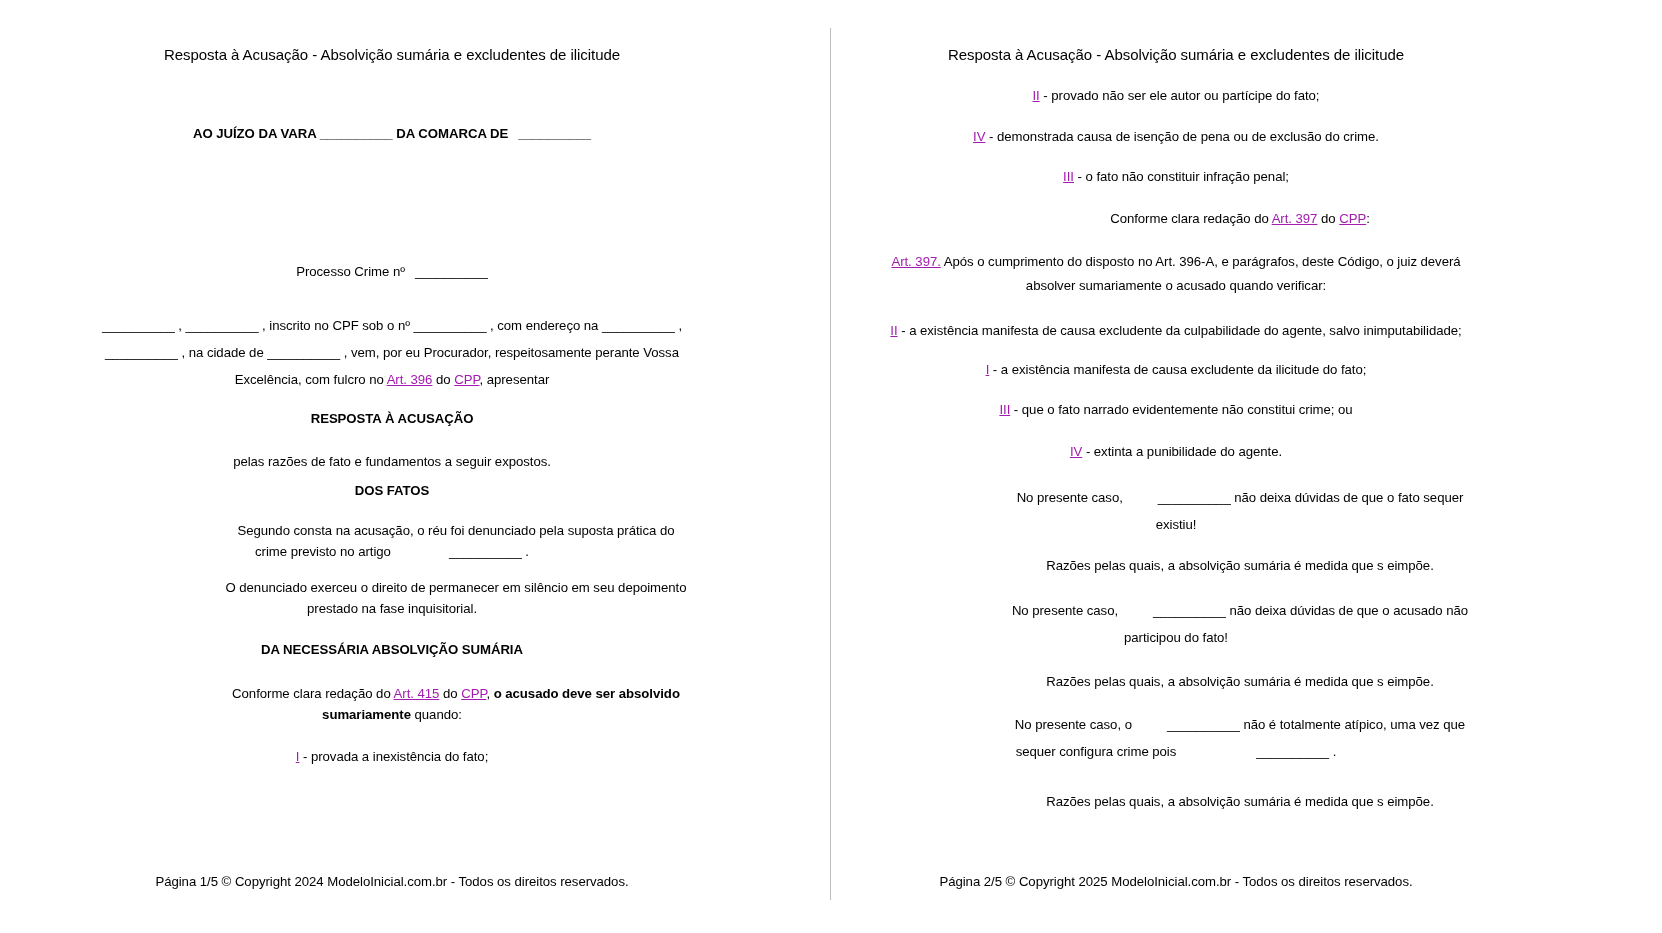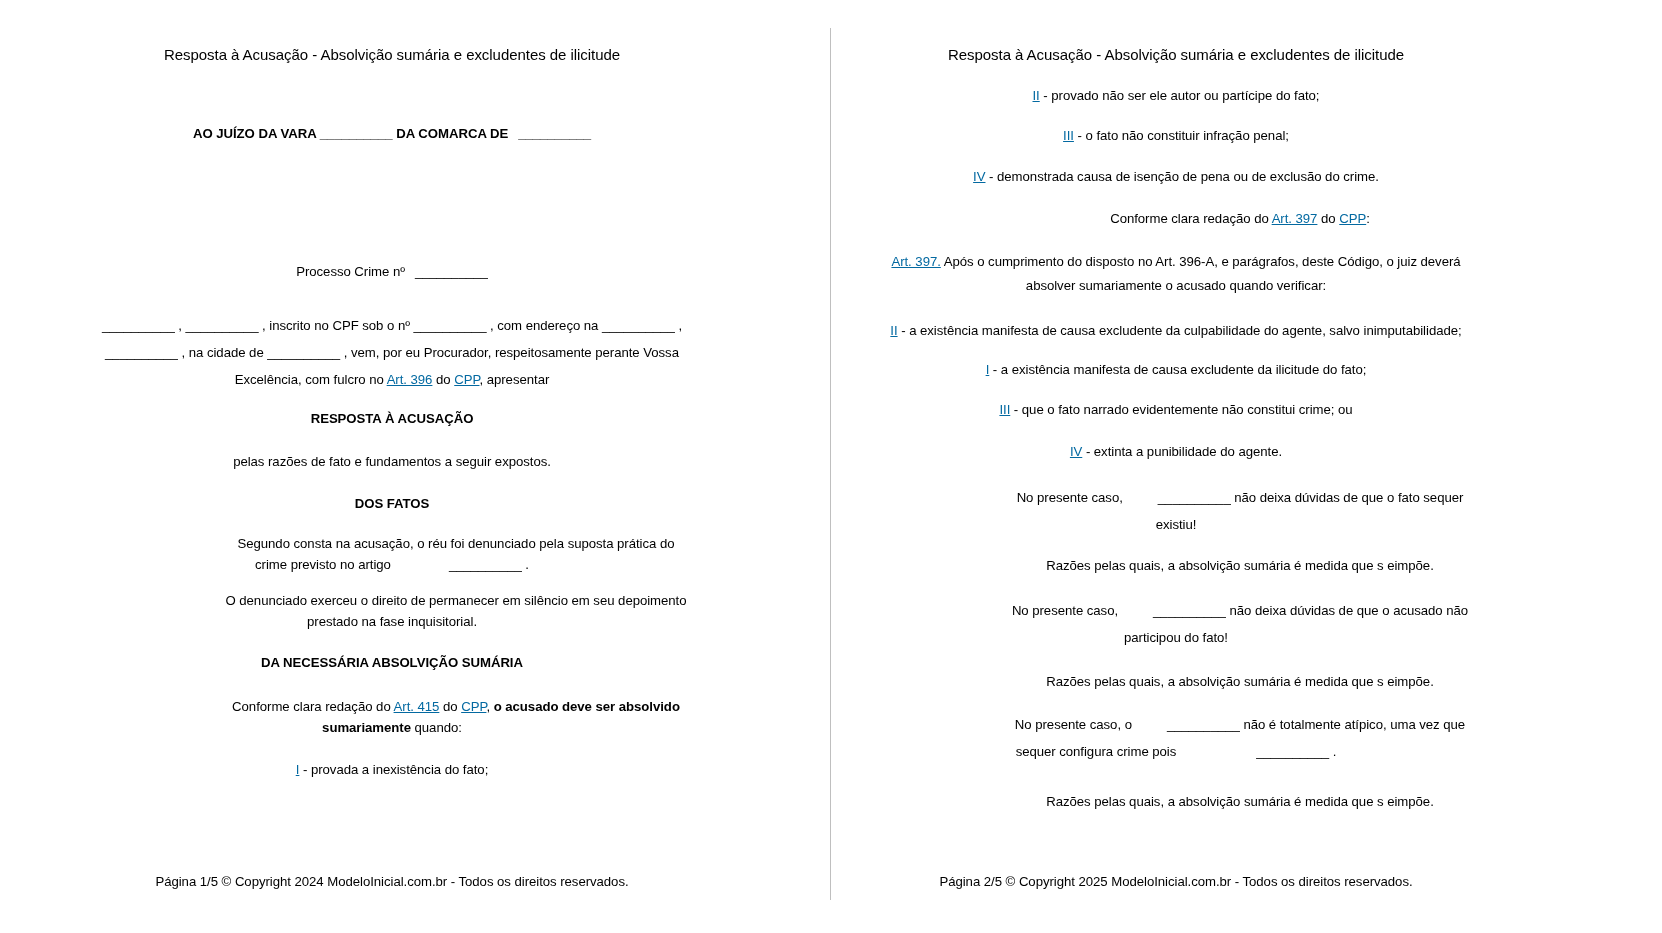--- a/index.html
+++ b/index.html
@@ -40,21 +40,21 @@
   }
   .b   { font-weight: bold; }
   .jst { text-align: justify; }
   .ind { text-indent: 128px; }
   .bq  { margin-left: 118px; }
   .ctr { text-align: center; }
   .lh27 { line-height: 27px !important; }
   .lh24 { line-height: 24px !important; }
   .lh23 { line-height: 23px !important; }
   .link {
-    color: #0369a1;
+    color: #a21caf;
     text-decoration: underline;
     cursor: pointer;
   }
   .gap-sm { margin-left: 10px; }
   .gap-md { margin-left: 58px; }
   .gap-np { margin-left: 35px; }
   .gap-lg { margin-left: 80px; }
   .footer {
     position: absolute;
     top: 871px;
@@ -78,44 +78,44 @@
     <p class="b" style="margin-top:58px"><span>AO JUÍZO DA VARA __________ DA COMARCA DE</span><span class="gap-sm">__________</span></p>
 
     <p style="margin-top:117px"><span>Processo Crime nº</span><span class="gap-sm">__________</span></p>
 
     <p class="bq jst lh27" style="margin-top:30px"><span>__________ , __________ , inscrito no CPF sob o nº __________ , com endereço na __________ , __________ , na cidade de __________ , vem, por eu Procurador, respeitosamente perante Vossa Excelência, com fulcro no </span><span class="link">Art. 396</span><span> do </span><span class="link">CPP</span><span>, apresentar</span></p>
 
     <p class="b bq ctr" style="margin-top:15px">RESPOSTA À ACUSAÇÃO</p>
 
     <p class="bq" style="margin-top:22px">pelas razões de fato e fundamentos a seguir expostos.</p>
 
-    <p class="b" style="margin-top:21px">DOS FATOS</p>
+    <p class="b" style="margin-top:8px">DOS FATOS</p>
 
     <p class="ind jst" style="margin-top:19px"><span>Segundo consta na acusação, o réu foi denunciado pela suposta prática do crime previsto no artigo</span><span class="gap-md">__________</span><span> .</span></p>
 
     <p class="ind jst" style="margin-top:15px">O denunciado exerceu o direito de permanecer em silêncio em seu depoimento prestado na fase inquisitorial.</p>
 
     <p class="b" style="margin-top:20px">DA NECESSÁRIA ABSOLVIÇÃO SUMÁRIA</p>
 
     <p class="ind jst" style="margin-top:23px"><span>Conforme clara redação do </span><span class="link">Art. 415</span><span> do </span><span class="link">CPP</span><span>, </span><span class="b">o acusado deve ser absolvido sumariamente</span><span> quando:</span></p>
 
     <p class="bq" style="margin-top:21px"><span class="link">I</span><span> - provada a inexistência do fato;</span></p>
 
     <p class="footer">Página 1/5 © Copyright 2024 ModeloInicial.com.br - Todos os direitos reservados.</p>
   </div>
 
   <div class="page page-2">
 
     <p class="doc-title">Resposta à Acusação - Absolvição sumária e excludentes de ilicitude</p>
 
     <p class="bq" style="margin-top:20px"><span class="link">II</span><span> - provado não ser ele autor ou partícipe do fato;</span></p>
 
+    <p class="bq" style="margin-top:20px"><span class="link">IV</span><span> - demonstrada causa de isenção de pena ou de exclusão do crime.</span></p>
+
     <p class="bq" style="margin-top:19px"><span class="link">III</span><span> - o fato não constituir infração penal;</span></p>
-
-    <p class="bq" style="margin-top:20px"><span class="link">IV</span><span> - demonstrada causa de isenção de pena ou de exclusão do crime.</span></p>
 
     <p class="ind" style="margin-top:21px"><span>Conforme clara redação do </span><span class="link">Art. 397</span><span> do </span><span class="link">CPP</span><span>:</span></p>
 
     <p class="bq jst lh24" style="margin-top:21px"><span class="link">Art. 397.</span><span> Após o cumprimento do disposto no Art. 396-A, e parágrafos, deste Código, o juiz deverá absolver sumariamente o acusado quando verificar:</span></p>
 
     <p class="bq jst lh23" style="margin-top:21px"><span class="link">II</span><span> - a existência manifesta de causa excludente da culpabilidade do agente, salvo inimputabilidade;</span></p>
 
     <p class="bq" style="margin-top:17px"><span class="link">I</span><span> - a existência manifesta de causa excludente da ilicitude do fato;</span></p>
 
     <p class="bq" style="margin-top:19px"><span class="link">III</span><span> - que o fato narrado evidentemente não constitui crime; ou</span></p>

